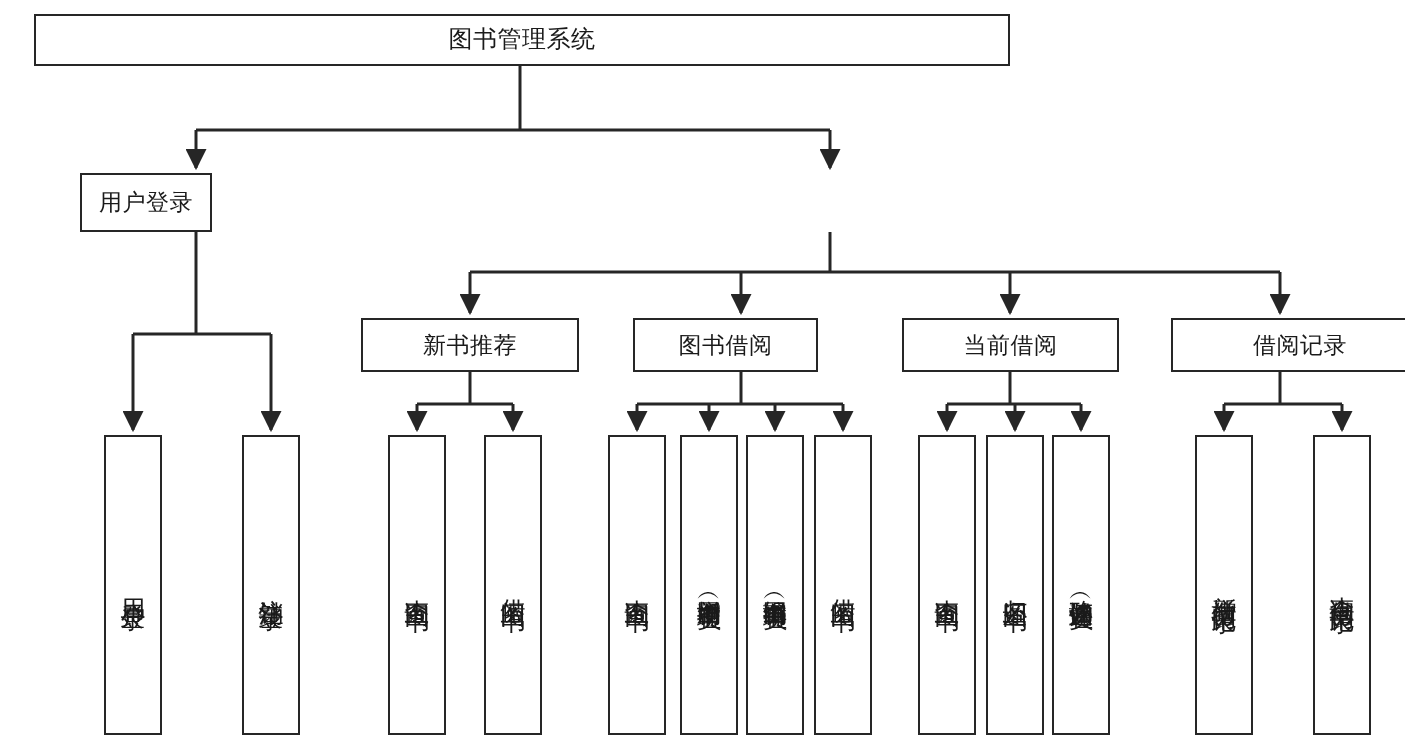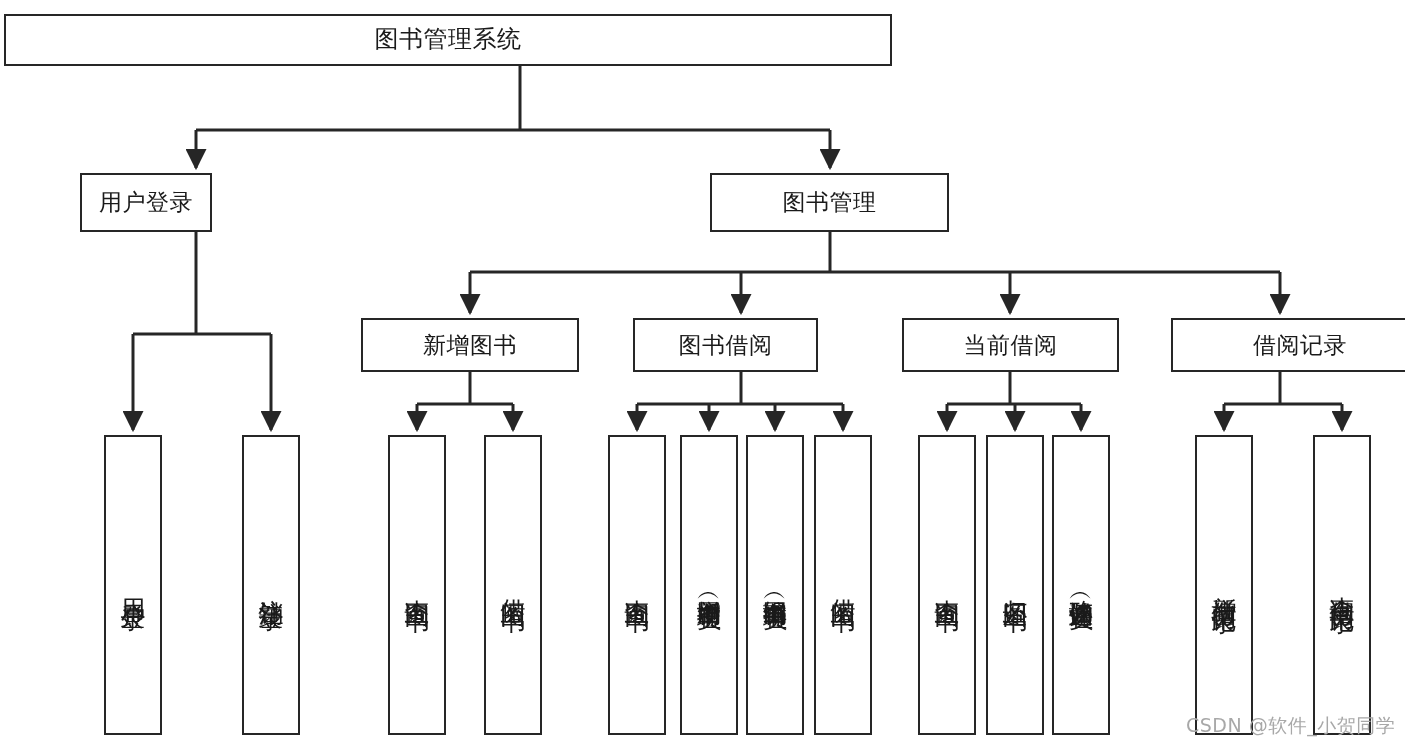--- a/index.html
+++ b/index.html
@@ -124,33 +124,30 @@
       <path d="M 1015 404 L 1015 430" marker-end="url(#arrow)"></path>
       <path d="M 1081 404 L 1081 430" marker-end="url(#arrow)"></path>
 
       <path d="M 1280 372 L 1280 404"></path>
       <path d="M 1224 404 L 1342 404"></path>
       <path d="M 1224 404 L 1224 430" marker-end="url(#arrow)"></path>
       <path d="M 1342 404 L 1342 430" marker-end="url(#arrow)"></path>
     </g>
   </svg>
 
-  <div class="node root horizontal" style="left:4px; top:14px; width:888px; height:52px;text-align:right;">
+  <div class="node root horizontal" style="left:34px; top:14px; width:976px; height:52px;text-align:right;">
     <span class="label">图书管理系统</span>
   </div>
 
   <div class="node horizontal" style="left:80px; top:173px; width:132px; height:59px;">
     <span class="label">用户登录</span>
   </div>
-  <div class="node horizontal" style="left:710px; top:173px; width:239px; height:59px;">
-    <span class="label">图书管理</span>
-  </div>
 
   <div class="node horizontal" style="left:361px; top:318px; width:218px; height:54px;">
-    <span class="label">新增图书</span>
+    <span class="label">新书推荐</span>
   </div>
   <div class="node horizontal" style="left:633px; top:318px; width:185px; height:54px;">
     <span class="label">图书借阅</span>
   </div>
   <div class="node horizontal" style="left:902px; top:318px; width:217px; height:54px;">
     <span class="label">当前借阅</span>
   </div>
   <div class="node horizontal" style="left:1171px; top:318px; width:258px; height:54px;">
     <span class="label">借阅记录</span>
   </div>
@@ -192,15 +189,14 @@
     <span class="label">确认归还（管理员）</span>
   </div>
 
   <div class="node vertical" style="left:1195px; top:435px; width:58px; height:300px;">
     <span class="label">新增借阅记录</span>
   </div>
   <div class="node vertical" style="left:1313px; top:435px; width:58px; height:300px;">
     <span class="label">查询借阅记录</span>
   </div>
 
-  <div class="watermark">CSDN @软件_小贺同学</div>
 
 </div>
 
 </body></html>

